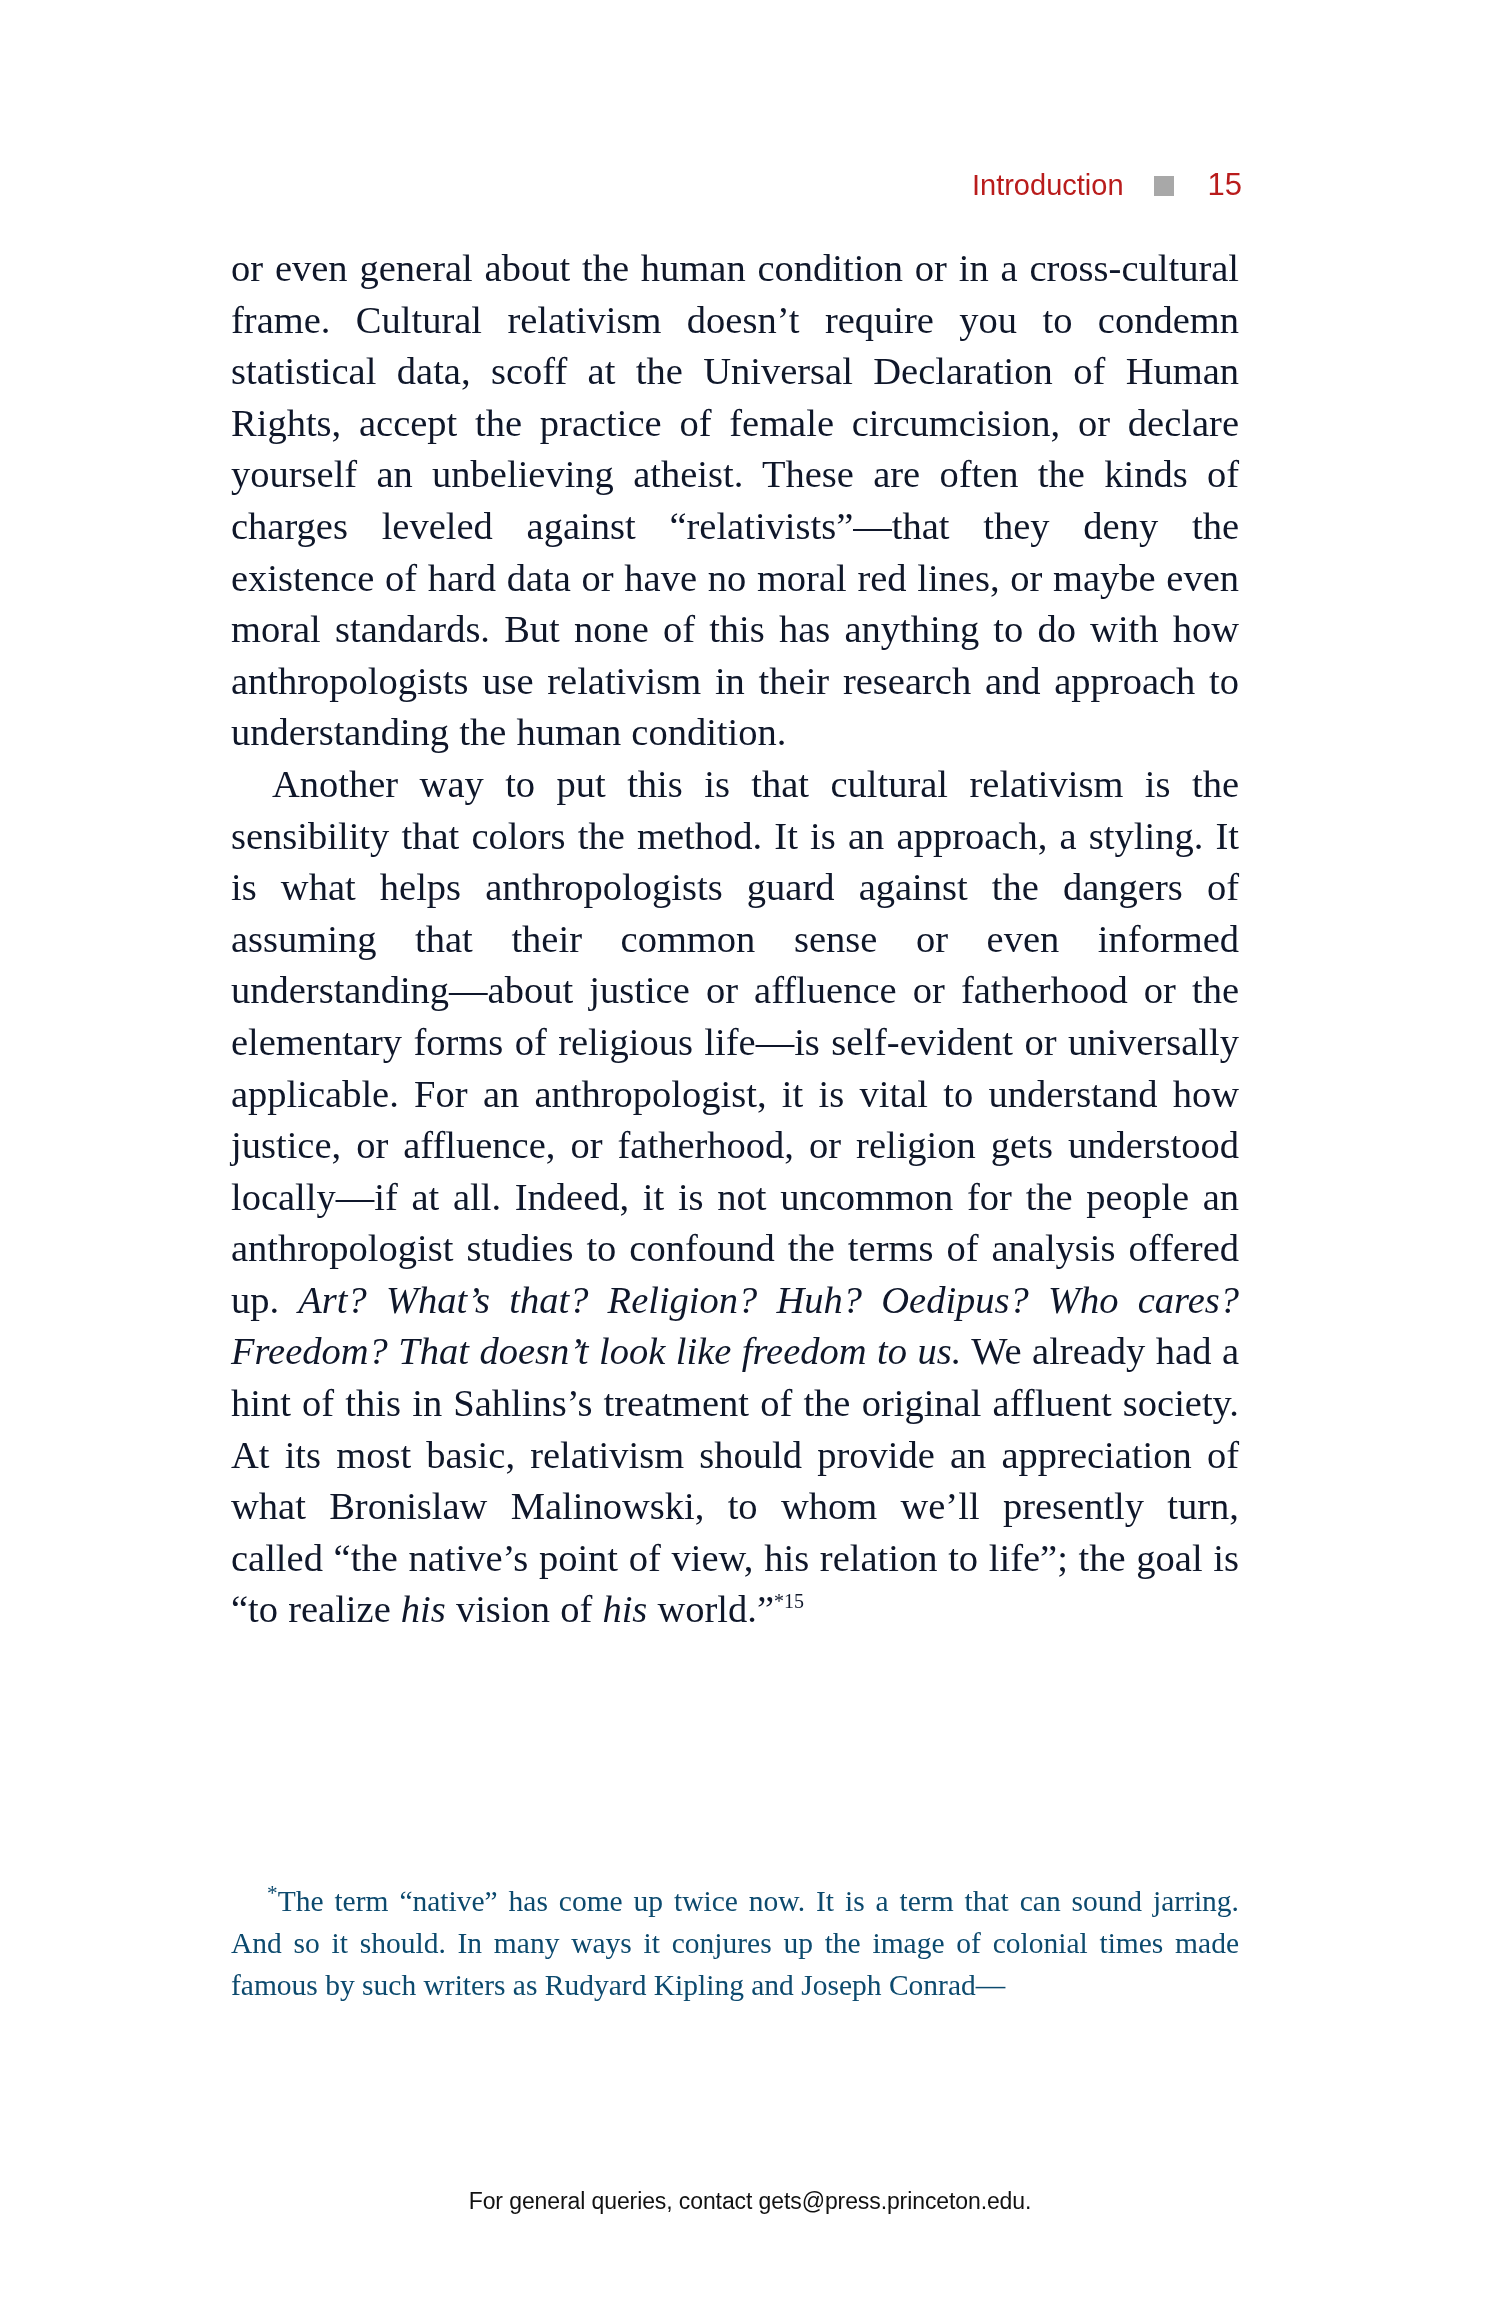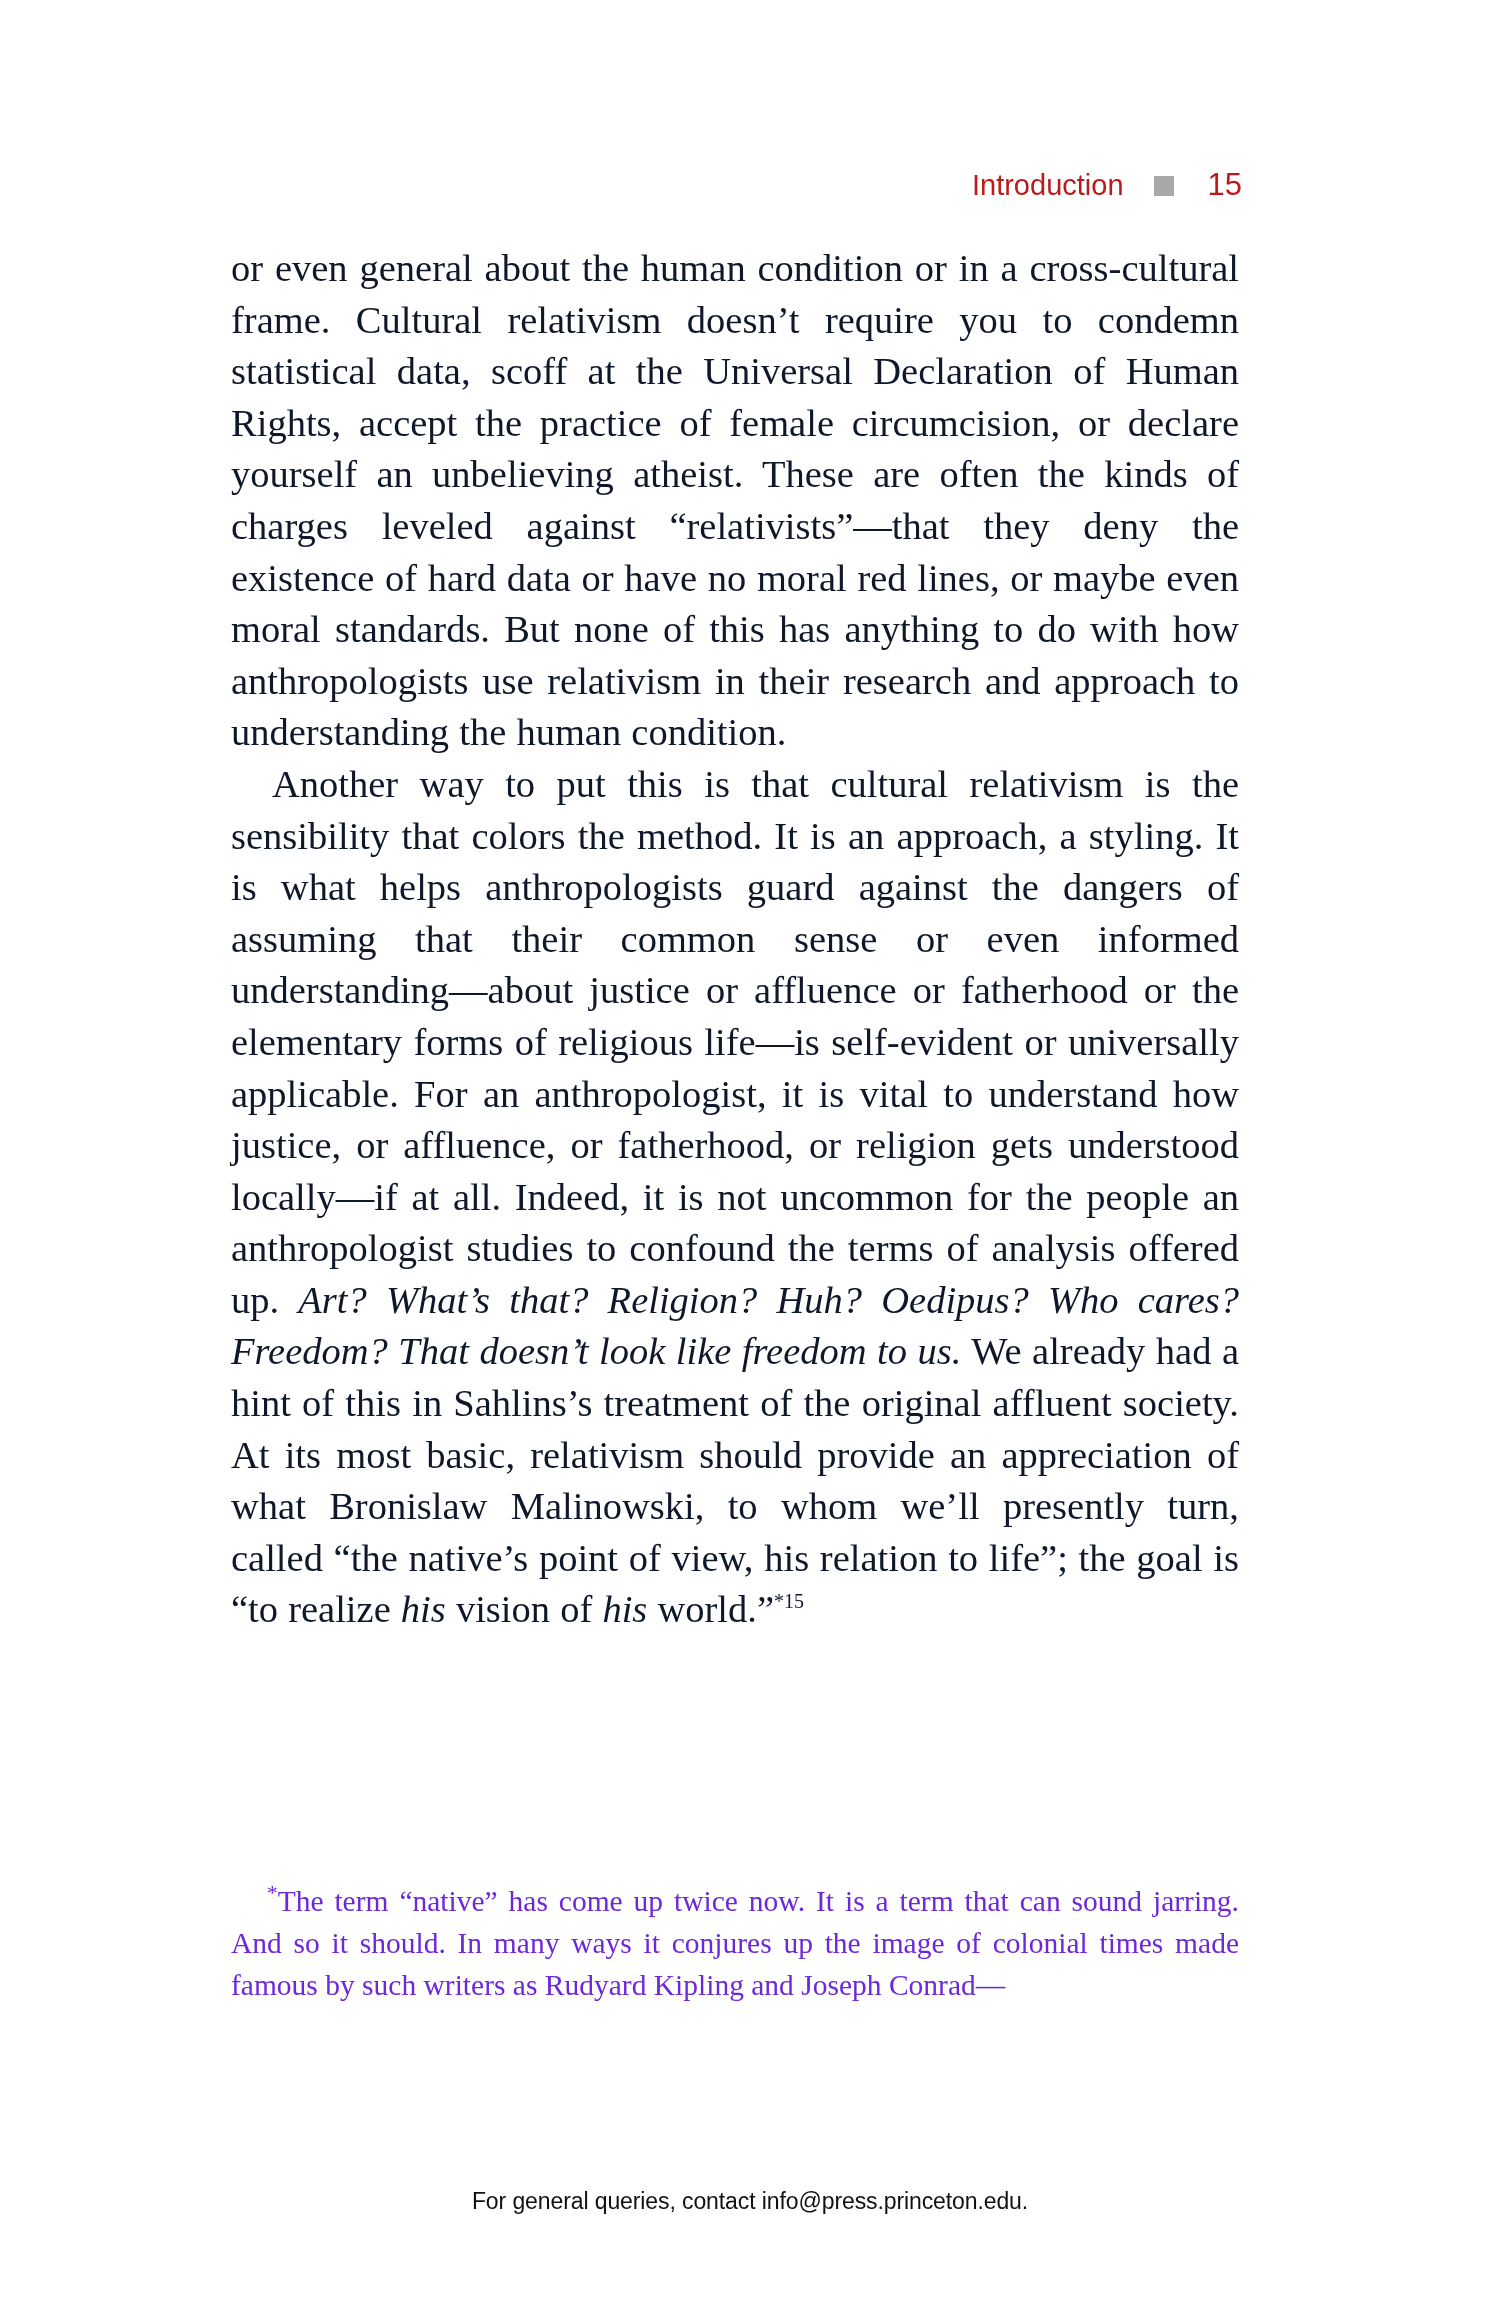--- a/index.html
+++ b/index.html
@@ -94,21 +94,21 @@
   
   .footnote {
     position: absolute;
     left: 231px;
     top: 1880px;
     width: 1008px;
     font-size: 29.5px;
     line-height: 42px;
     text-align: justify;
     font-family: "Liberation Serif", "DejaVu Serif", serif;
-    color: #6d28d9;
+    color: #0c4a6e;
   }
   .footnote .fn-indent { display: inline-block; width: 36px; }
   .footnote .fn-star {
     font-size: 0.72em;
     vertical-align: super;
     line-height: 0;
   }
 
   
   .queries {
@@ -138,15 +138,15 @@
   <div class="body-col">
 
     <p class="body">or even general about the human condition or in a cross-cultural frame. Cultural relativism doesn’t require you to condemn statistical data, scoff at the Universal Declaration of Human Rights, accept the practice of female circumcision, or declare yourself an unbelieving atheist. These are often the kinds of charges leveled against “relativists”—that they deny the existence of hard data or have no moral red lines, or maybe even moral standards. But none of this has anything to do with how anthropologists use relativism in their research and approach to understanding the human condition.</p>
 
     <p class="body"><span>Another way to put this is that cultural relativism is the sensibility that colors the method. It is an approach, a styling. It is what helps anthropologists guard against the dangers of assuming that their common sense or even informed understanding—about justice or affluence or fatherhood or the elementary forms of religious life—is self-evident or universally applicable. For an anthropologist, it is vital to understand how justice, or affluence, or fatherhood, or religion gets understood locally—if at all. Indeed, it is not uncommon for the people an anthropologist studies to confound the terms of analysis offered up. </span><span class="ital">Art? What’s that? Religion? Huh? Oedipus? Who cares? Freedom? That doesn’t look like freedom to us.</span><span> We already had a hint of this in Sahlins’s treatment of the original affluent society. At its most basic, relativism should provide an appreciation of what Bronislaw Malinowski, to whom we’ll presently turn, called “the native’s point of view, his relation to life”; the goal is “to realize </span><span class="ital">his</span><span> vision of </span><span class="ital">his</span><span> world.”</span><sup class="fn">*15</sup></p>
 
   </div>
 
   <div class="footnote"><span class="fn-indent"></span><span class="fn-star">*</span><span>The term “native” has come up twice now. It is a term that can sound jarring. And so it should. In many ways it conjures up the image of colonial times made famous by such writers as Rudyard Kipling and Joseph Conrad—</span></div>
 
-  <div class="queries">For general queries, contact info@press.princeton.edu.</div>
+  <div class="queries">For general queries, contact gets@press.princeton.edu.</div>
 
 </div>
 
 </body></html>

